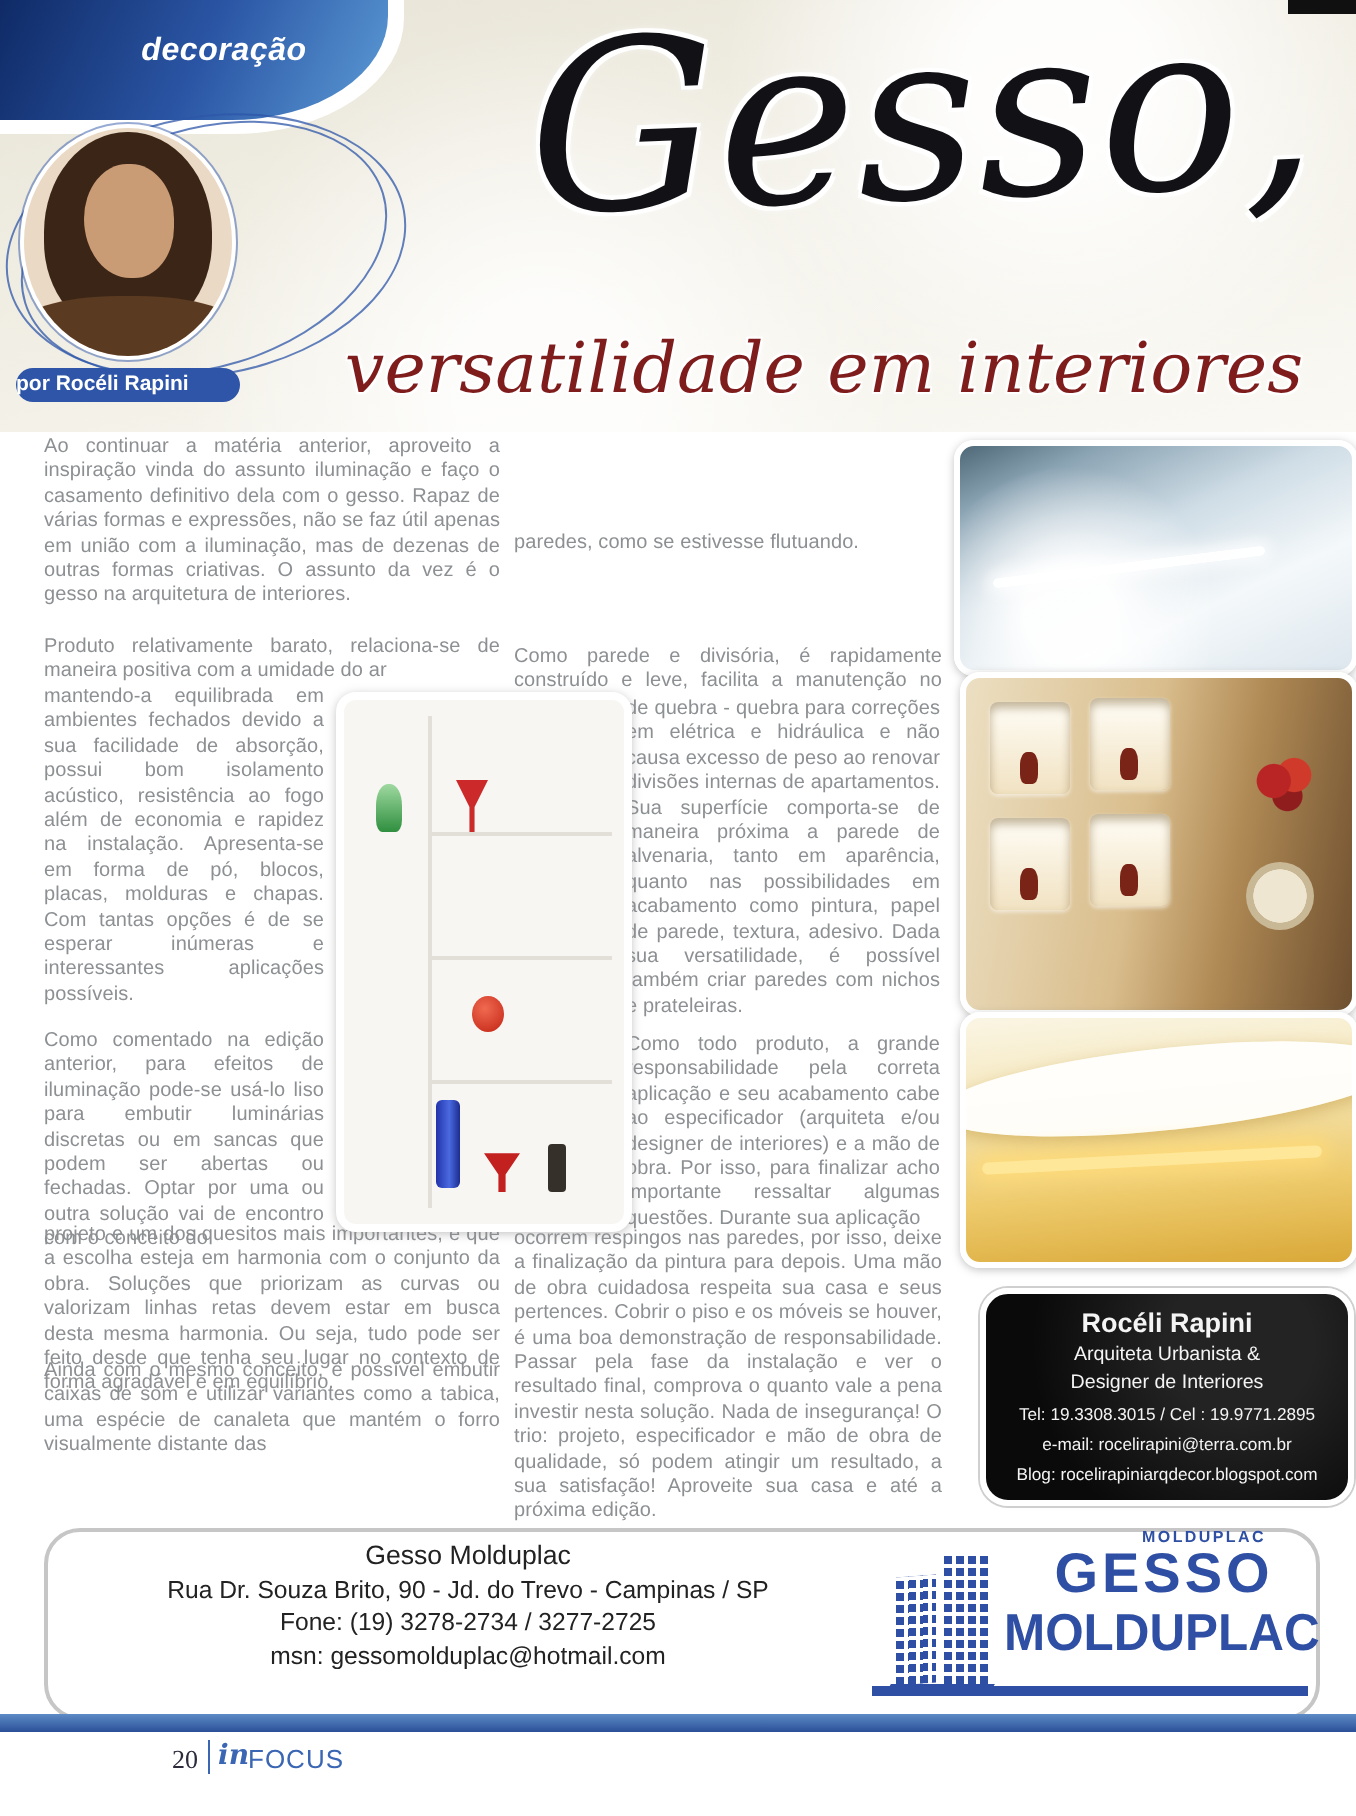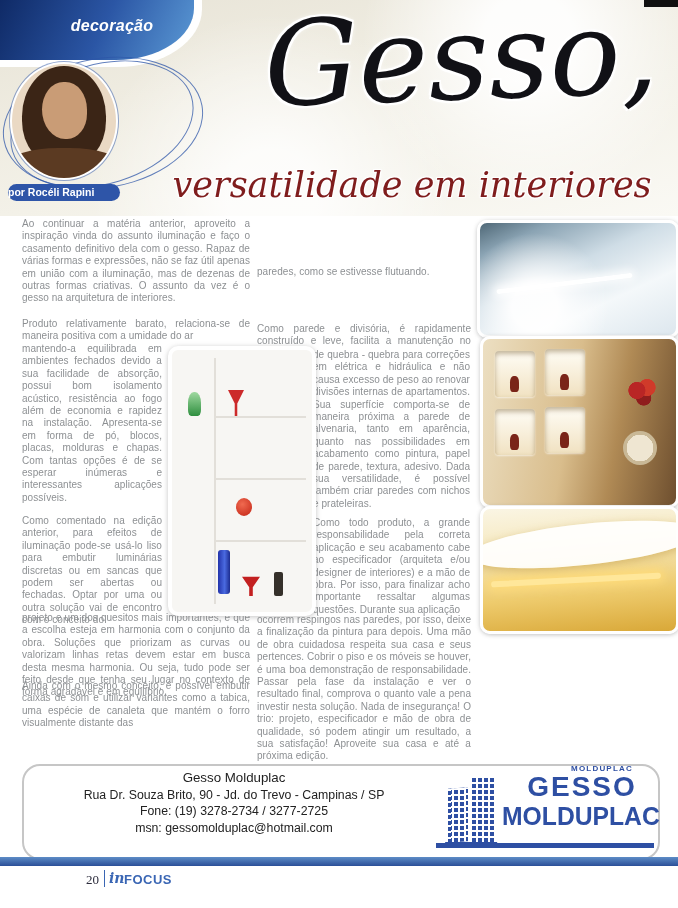--- a/index.html
+++ b/index.html
@@ -131,21 +131,21 @@
     font-size:26px;font-weight:800;transform:scaleX(.95);transform-origin:center;}
   .logo-bar{left:436px;top:843px;width:218px;height:5px;background:#2e4fa3;}
 
   
   .bluebar{left:0;top:857px;width:678px;height:9px;
     background:linear-gradient(180deg,#5d8cc6,#2b4f98);}
   .pg{left:86px;top:872px;font-family:"Liberation Serif",serif;font-size:13px;color:#2c2c3c;}
   .pgdiv{left:104px;top:870px;width:1px;height:17px;background:#3a66b4;}
   .mag-i{left:109px;top:870px;font-family:"DejaVu Serif",serif;font-style:italic;
     font-weight:bold;font-size:14px;color:#3a66b4;}
-  .mag-b{left:124px;top:872px;font-weight:bold;font-size:13px;color:#3a66b4;letter-spacing:.5px;}
+  .mag-b{left:124px;top:872px;font-weight:normal;font-size:13px;color:#3a66b4;letter-spacing:.5px;}
 </style>
 </head>
 <body>
 
 <div class="page">
 
   <div class="abs header-bg"></div>
   <div class="abs crop-tl"></div>
   <div class="abs crop-tr"></div>
 
@@ -209,20 +209,28 @@
         <div class="nv"></div>
       </div>
     <div class="flower"></div>
     <div class="plate"></div>
   </div>
   <div class="abs pic pic3">
     <div class="band"></div>
     <div class="glowline"></div>
   </div>
 
+  <div class="abs card">
+    <div class="nm">Rocéli Rapini</div>
+    <div class="rl">Arquiteta Urbanista &amp;</div>
+    <div class="rl">Designer de Interiores</div>
+    <div class="sm">Tel: 19.3308.3015 / Cel : 19.9771.2895</div>
+    <div class="sm">e-mail: rocelirapini@terra.com.br</div>
+    <div class="sm">Blog: rocelirapiniarqdecor.blogspot.com</div>
+  </div>
 
   <div class="abs adbox"></div>
   <div class="abs adtext">
     <div class="adname">Gesso Molduplac</div>
     <div>Rua Dr. Souza Brito, 90 - Jd. do Trevo - Campinas / SP</div>
     <div>Fone: (19) 3278-2734 / 3277-2725</div>
     <div>msn: gessomolduplac@hotmail.com</div>
   </div>
   <div class="abs bld">
     <div class="tw tw1"></div>

